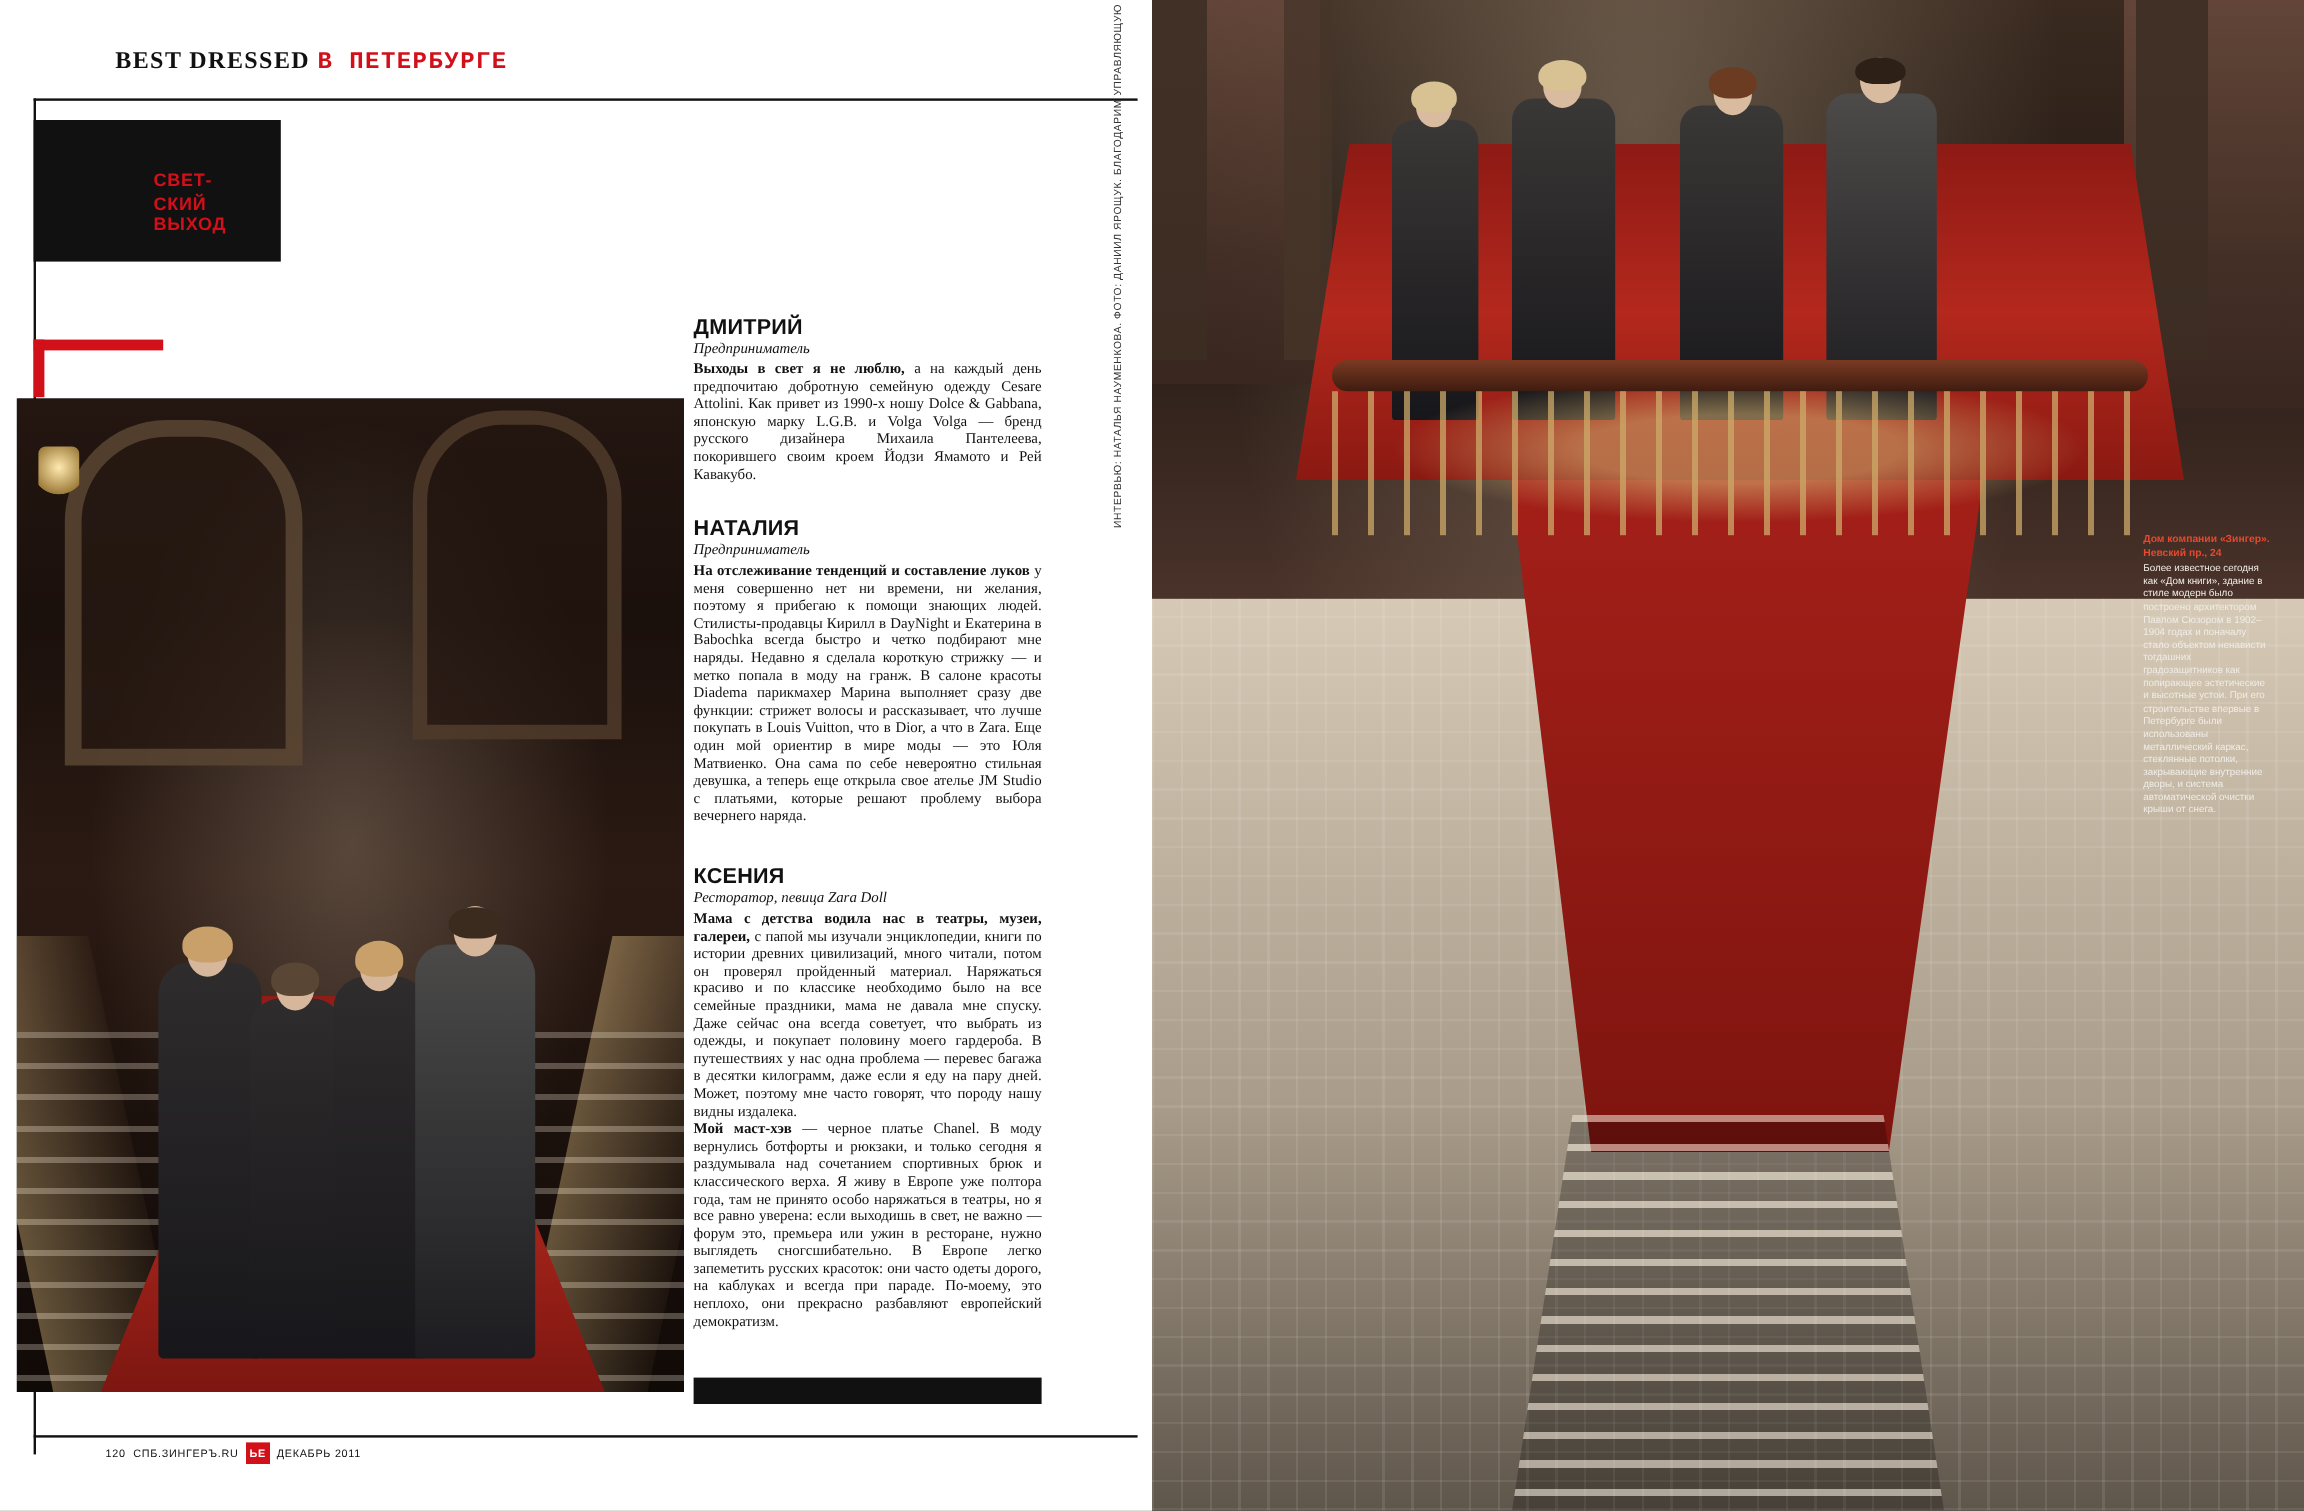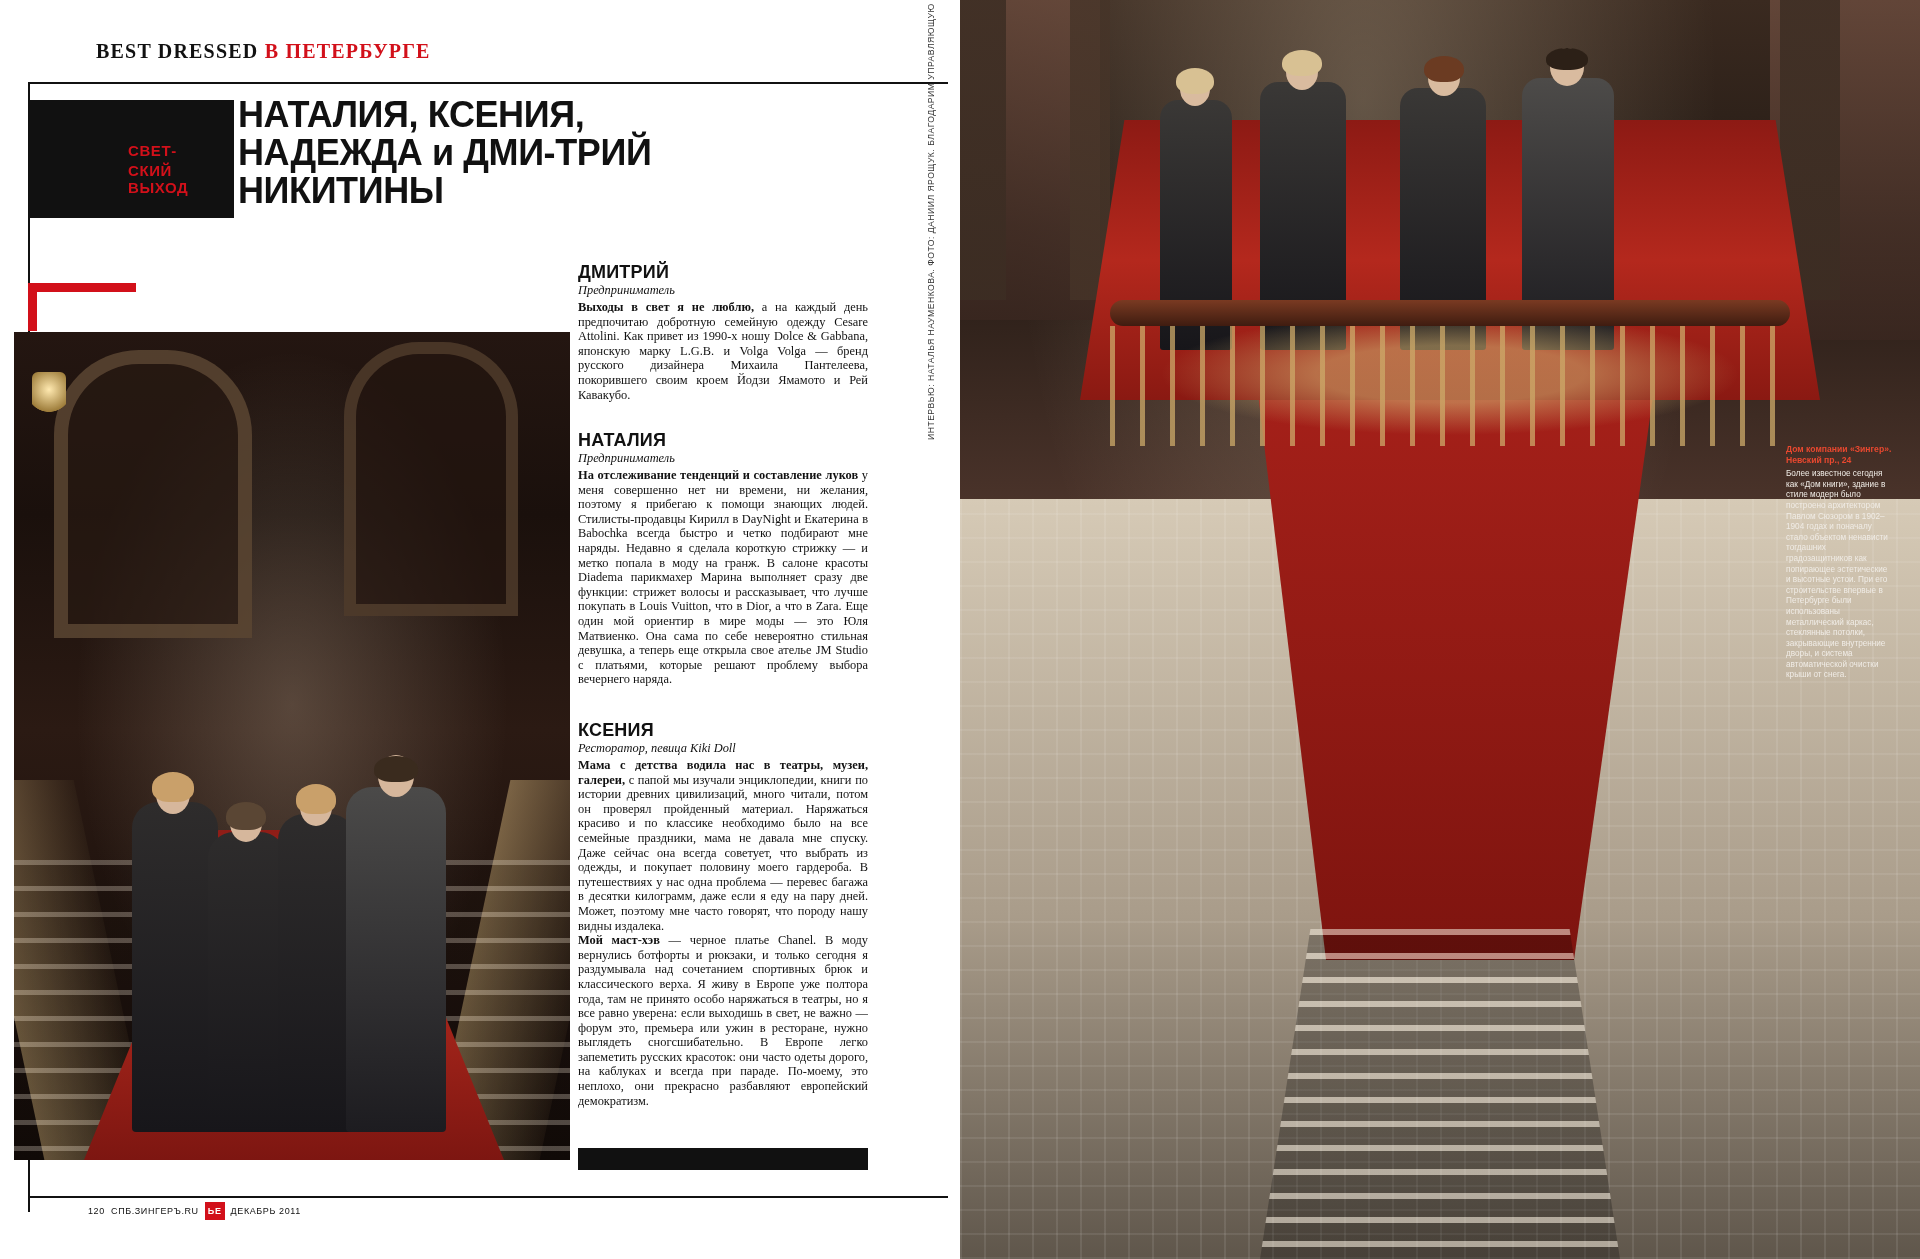--- a/index.html
+++ b/index.html
@@ -35,21 +35,21 @@
     left: 96px; top: 40px;
     font-family: "Liberation Serif", serif;
     font-size: 20px;
     letter-spacing: 1.2px;
     font-weight: 700;
     color: #111;
     white-space: nowrap;
   }
   .kicker .red {
     color: #d2101a;
-    font-family: Liberation Serif, serif;
+    font-family: Liberation Mono, monospace;
   }
   .rule-top {
     position: absolute;
     left: 28px; top: 82px;
     width: 920px; height: 2px;
     background: #111;
   }
   .rule-left-v {
     position: absolute;
     left: 28px; top: 82px;
@@ -369,21 +369,20 @@
     <div class="kicker">
       <span>BEST DRESSED</span>
       <span class="red">В ПЕТЕРБУРГЕ</span>
     </div>
 
     <div class="label-box">
       <div class="l1">СВЕТ-</div>
       <div class="l2">СКИЙ ВЫХОД</div>
     </div>
 
-    <div class="headline">НАТАЛИЯ, КСЕНИЯ, НАДЕЖДА и ДМИ-ТРИЙ НИКИТИНЫ</div>
 
 
     <div class="red-bracket">
       <div class="h"></div>
       <div class="v"></div>
     </div>
 
     <div class="photo-left">
       <div class="vig"></div>
       <div class="arch"></div>
@@ -420,21 +419,21 @@
     </div>
 
     <div class="col col-3">
       <div class="sub-name">НАТАЛИЯ</div>
       <div class="sub-role">Предприниматель</div>
       <p class="para"><span class="lead-b">На отслеживание тенденций и составление луков</span><span> у меня совершенно нет ни времени, ни желания, поэтому я прибегаю к помощи знающих людей. Стилисты-продавцы Кирилл в DayNight и Екатерина в Babochka всегда быстро и четко подбирают мне наряды. Недавно я сделала короткую стрижку — и метко попала в моду на гранж. В салоне красоты Diadema парикмахер Марина выполняет сразу две функции: стрижет волосы и рассказывает, что лучше покупать в Louis Vuitton, что в Dior, а что в Zara. Еще один мой ориентир в мире моды — это Юля Матвиенко. Она сама по себе невероятно стильная девушка, а теперь еще открыла свое ателье JM Studio с платьями, которые решают проблему выбора вечернего наряда.</span></p>
     </div>
 
     <div class="col col-4">
       <div class="sub-name">КСЕНИЯ</div>
-      <div class="sub-role">Ресторатор, певица Kiki Doll</div>
+      <div class="sub-role">Ресторатор, певица Zara Doll</div>
       <p class="para"><span class="lead-b">Мама с детства водила нас в театры, музеи, галереи,</span><span> с папой мы изучали энциклопедии, книги по истории древних цивилизаций, много читали, потом он проверял пройденный материал. Наряжаться красиво и по классике необходимо было на все семейные праздники, мама не давала мне спуску. Даже сейчас она всегда советует, что выбрать из одежды, и покупает половину моего гардероба. В путешествиях у нас одна проблема — перевес багажа в десятки килограмм, даже если я еду на пару дней. Может, поэтому мне часто говорят, что породу нашу видны издалека.</span></p>
       <p class="para"><span class="lead-b">Мой маст-хэв</span><span> — черное платье Chanel. В моду вернулись ботфорты и рюкзаки, и только сегодня я раздумывала над сочетанием спортивных брюк и классического верха. Я живу в Европе уже полтора года, там не принято особо наряжаться в театры, но я все равно уверена: если выходишь в свет, не важно — форум это, премьера или ужин в ресторане, нужно выглядеть сногсшибательно. В Европе легко запеметить русских красоток: они часто одеты дорого, на каблуках и всегда при параде. По-моему, это неплохо, они прекрасно разбавляют европейский демократизм.</span></p>
     </div>
 
     <div class="black-bar"></div>
     <div class="rule-bottom"></div>
 
     <div class="folio">
       <span>120</span>
       &nbsp;<span>СПБ.ЗИНГЕРЪ.RU</span>

